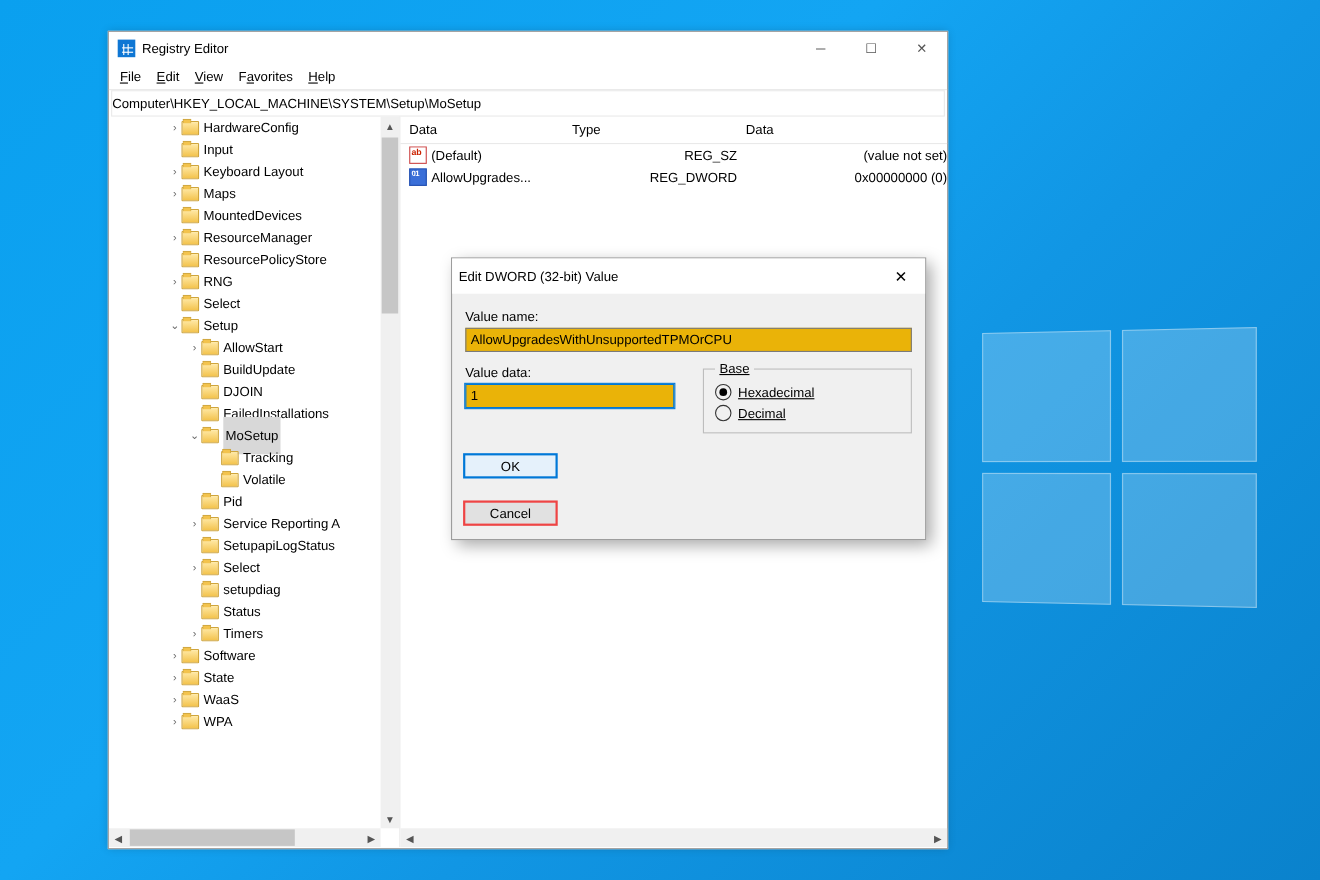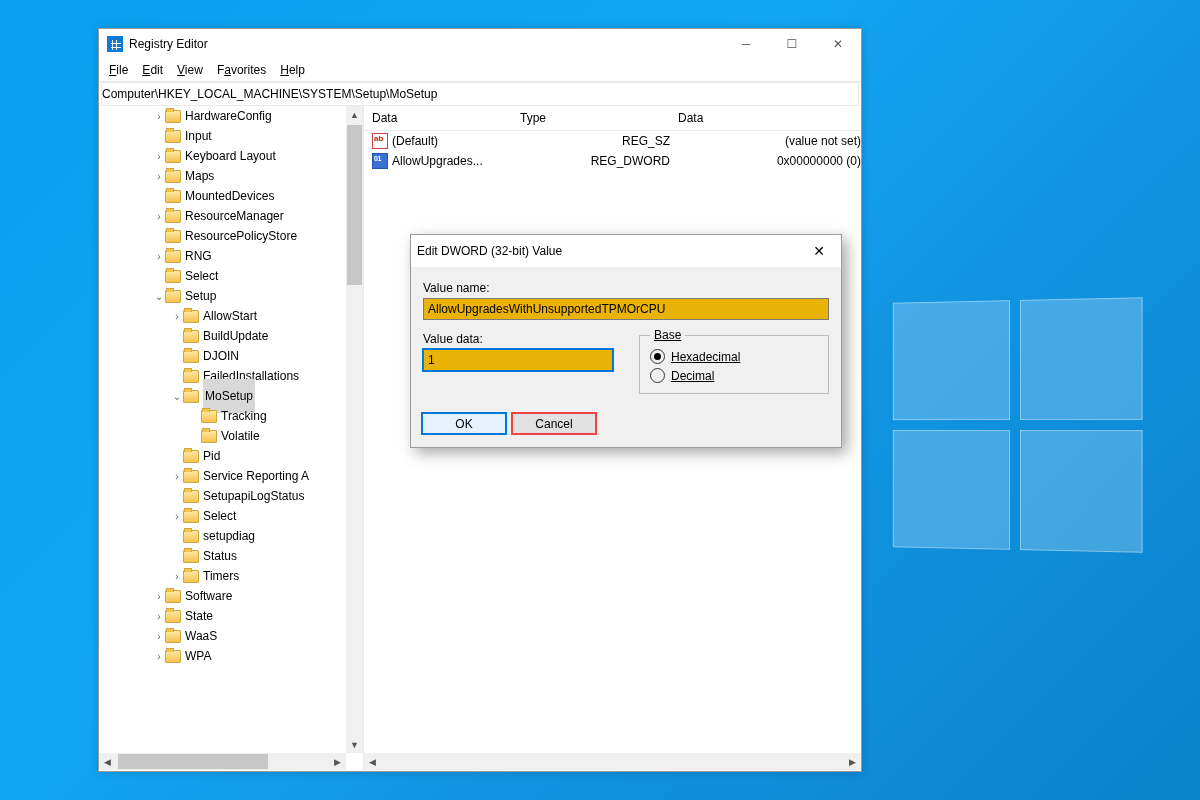--- a/index.html
+++ b/index.html
@@ -58,21 +58,21 @@
 .dlg label.small{display:block;margin:4px 0 3px 0;}
 .dlg input[type=text]{width:100%;box-sizing:border-box;height:22px;border:1px solid #7a7a7a;background:#eab308;padding:0 4px;font:inherit;}
 .dlg input[type=text].focus{border-color:#0078d7;outline:1px solid #0078d7;}
 .dlg .cols{display:flex;gap:26px;margin-top:8px;}
 .dlg .cols .left{width:190px;}
 .dlg fieldset{border:1px solid #bdbdbd;padding:3px 10px 6px 10px;margin:0;text-decoration:underline;}
 .dlg fieldset legend{padding:0 4px;}
 .dlg .radio{display:flex;align-items:center;gap:6px;margin:4px 0;}
 .dlg .radio .r{width:13px;height:13px;border-radius:50%;border:1px solid #333;display:flex;align-items:center;justify-content:center;}
 .dlg .radio .r .dot{width:7px;height:7px;border-radius:50%;background:#000;}
-.dlg .btns{display:flex;justify-content:flex-start;gap:4px;padding:8px 10px 12px 10px;}
+.dlg .btns{display:flex;justify-content:flex-end;gap:20px;padding:8px 10px 12px 10px;flex-direction:column;}
 .dlg .btns button{width:86px;height:23px;background:#e1e1e1;border:2px solid #ef4444;font:inherit;}
 .dlg .btns button.default{border:2px solid #0078d7;background:#e5f1fb;}
 </style>
 </head>
 <body>
 
 <div class="winlogo">
     <div></div>
     <div></div>
     <div></div>

